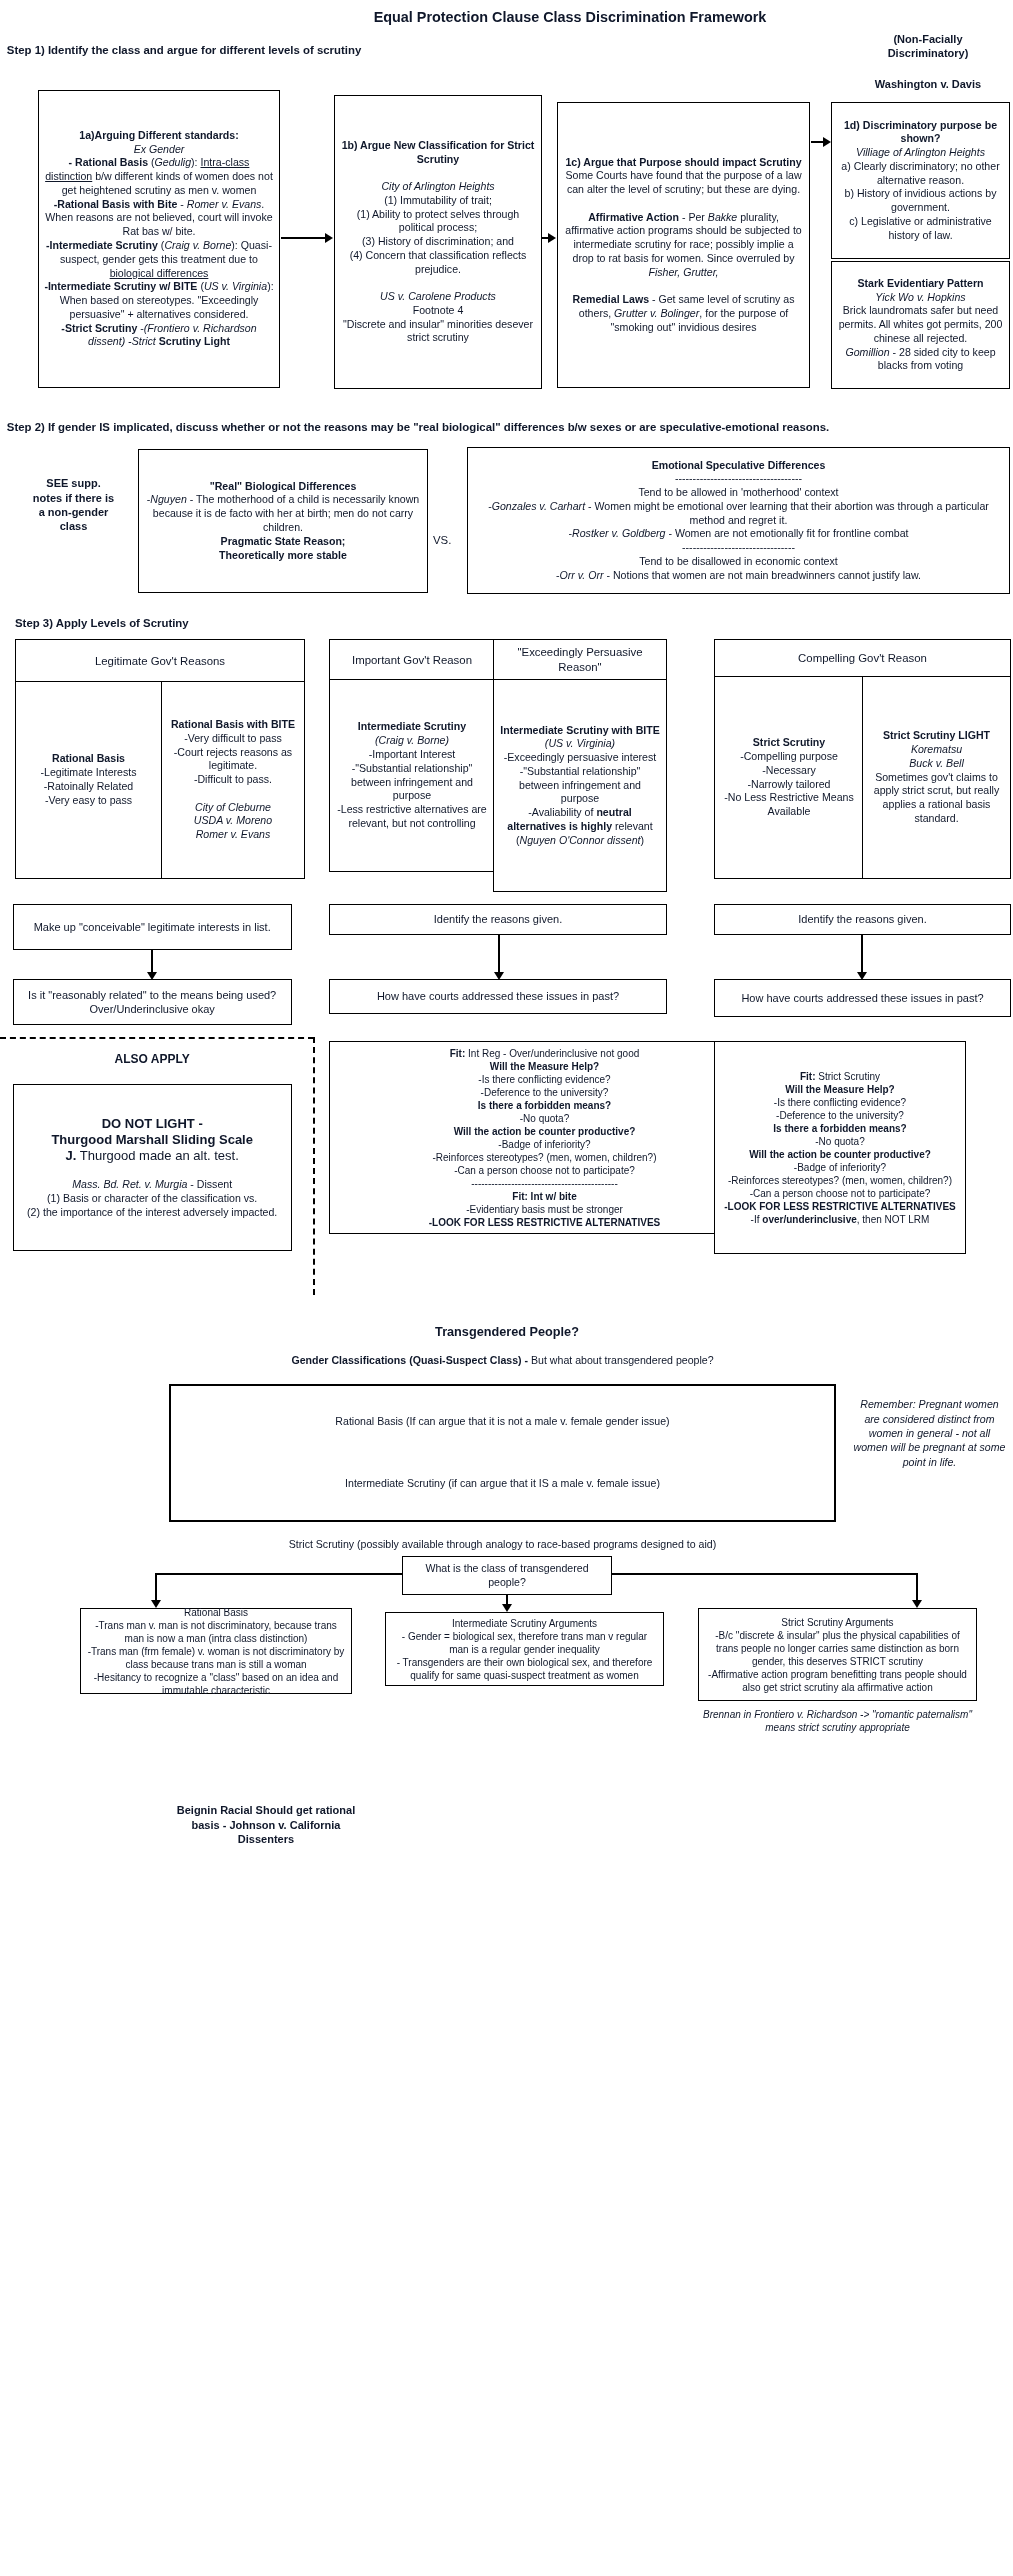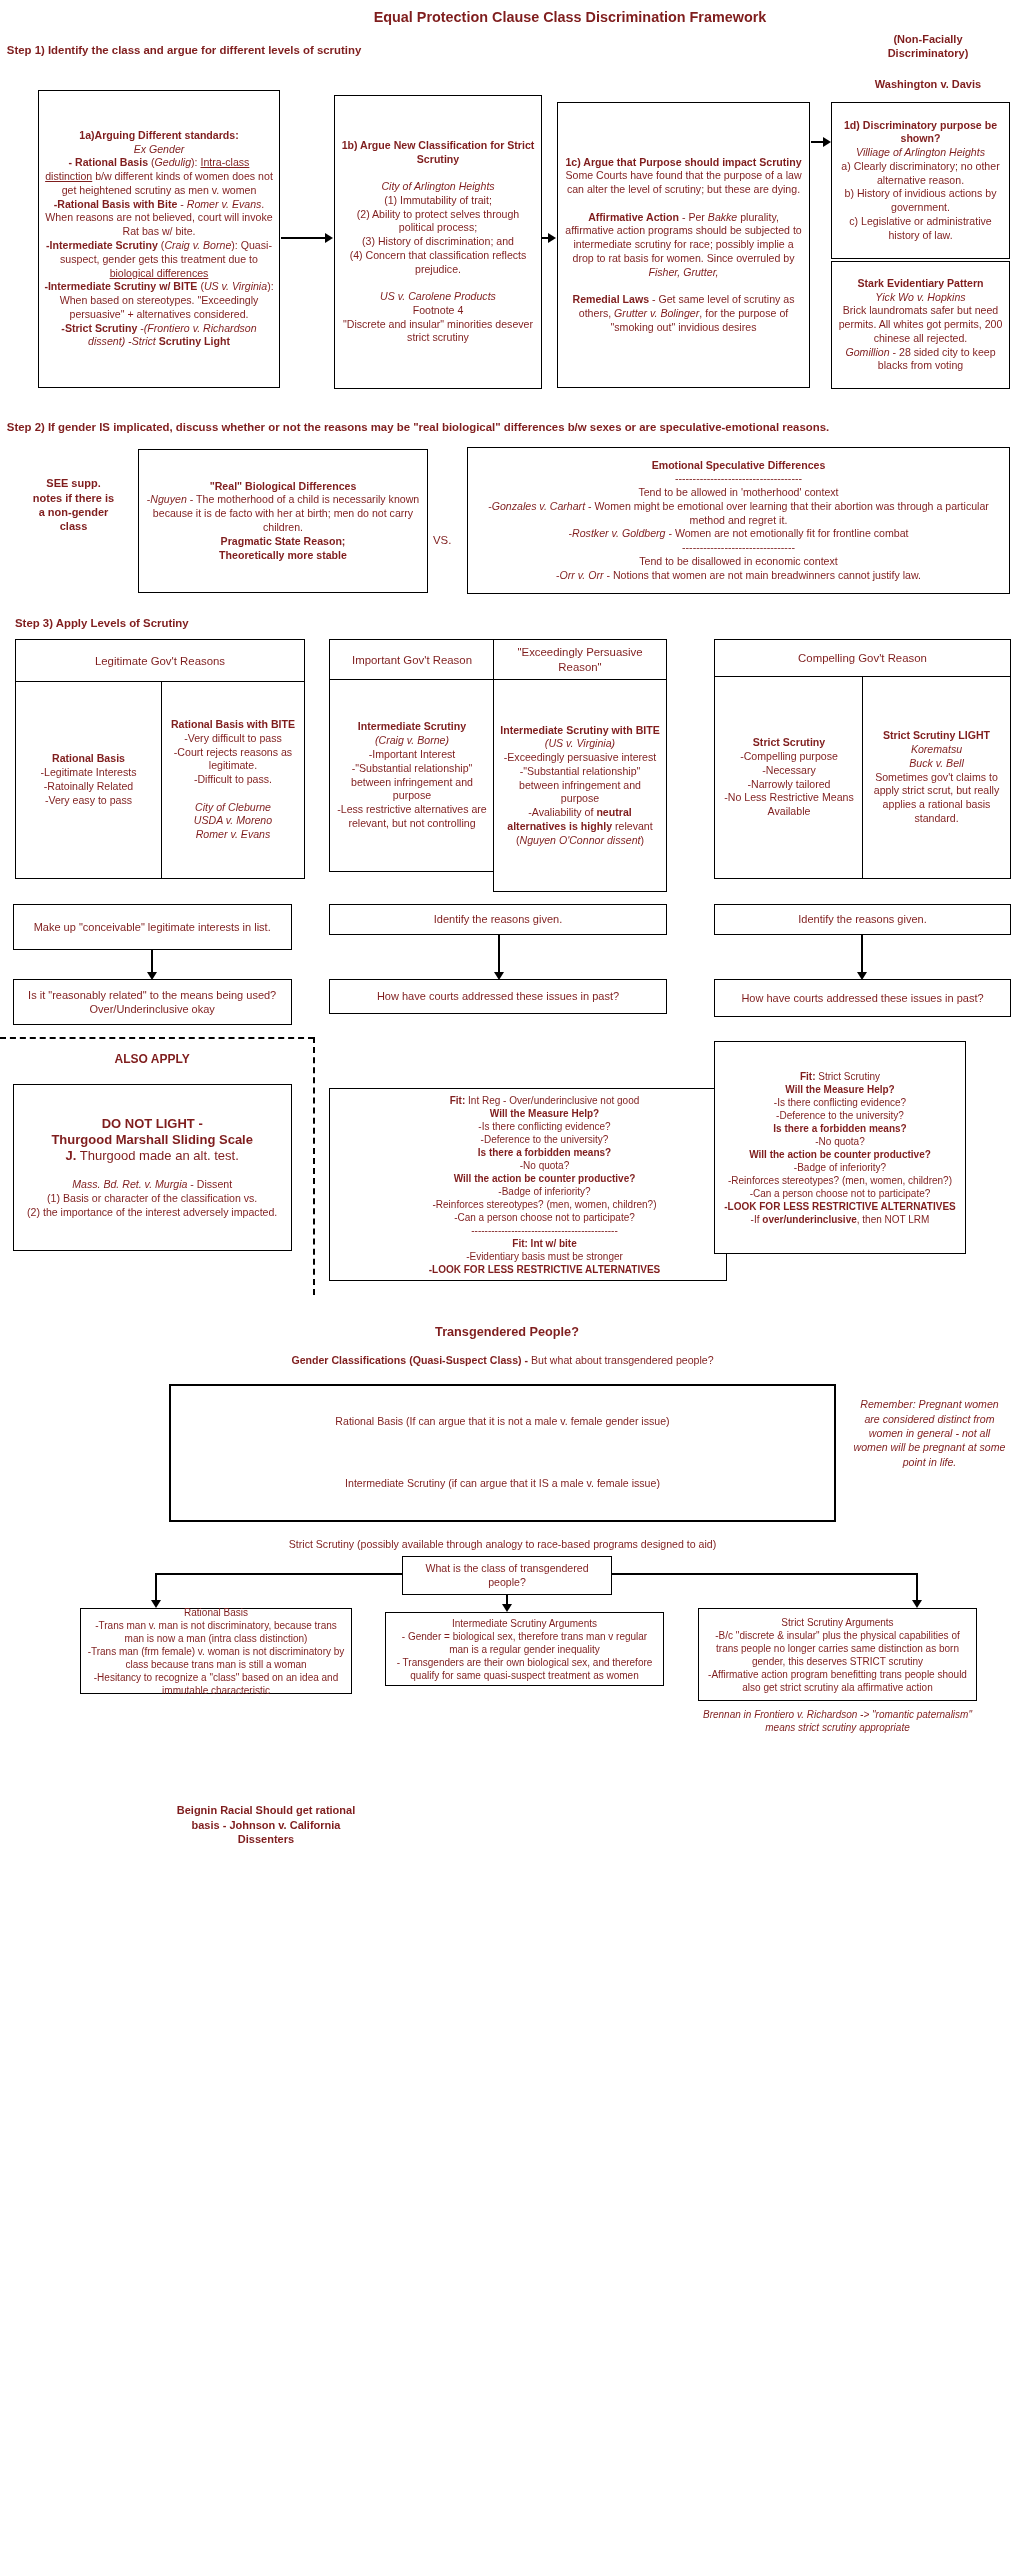--- a/index.html
+++ b/index.html
@@ -1,18 +1,18 @@
 <!DOCTYPE html>
 <html style="font-size:13.5px"><head>
 <meta charset="utf-8">
 <style>
   html,body{margin:0;padding:0;background:#fff;}
   #canvas{
     position:relative;width:1014px;height:2576px;background:#fff;
-    font-family:"Liberation Sans", sans-serif;color:#7f1d1d;overflow:hidden;
+    font-family:"Liberation Sans", sans-serif;color:#0f172a;overflow:hidden;
   }
   .abs{position:absolute;box-sizing:border-box;}
   .bx{
     position:absolute;box-sizing:border-box;border:1.7px solid #000;
     text-align:center;font-size:10.6px;line-height:1.3;padding:3.4px 5px;
     display:flex;flex-direction:column;justify-content:center;background:#fff;
   }
   .nobd{border:none;background:transparent;gap:16px;}
   .bd3{border-width:2.5px;}
   .b{font-weight:bold;}
@@ -54,21 +54,21 @@
       <div><span class="b">-Rational Basis with Bite</span><span> - </span><span class="i">Romer v. Evans</span><span>. When reasons are not believed, court will invoke Rat bas w/ bite.</span></div>
       <div><span class="b">-Intermediate Scrutiny</span><span> (</span><span class="i">Craig v. Borne</span><span>): Quasi-suspect, gender gets this treatment due to </span><span class="u">biological differences</span></div>
       <div><span class="b">-Intermediate Scrutiny w/ BITE</span><span> (</span><span class="i">US v. Virginia</span><span>): When based on stereotypes. "Exceedingly persuasive" + alternatives considered.</span></div>
       <div><span class="b">-Strict Scrutiny</span><span> -</span><span class="i">(Frontiero v. Richardson dissent) -Strict</span><span> </span><span class="b">Scrutiny Light</span></div>
     </div>
   <div class="bx" style="left:334px;top:95px;width:208px;height:294px;">
       <div><span class="b">1b) Argue New Classification for Strict Scrutiny</span></div>
       <div>&nbsp;</div>
       <div><span class="i">City of Arlington Heights</span></div>
       <div><span>(1) Immutability of trait;</span></div>
-      <div><span>(2) Ability to protect selves through political process;</span></div>
+      <div><span>(1) Ability to protect selves through political process;</span></div>
       <div><span>(3) History of discrimination; and</span></div>
       <div><span>(4) Concern that classification reflects prejudice.</span></div>
       <div>&nbsp;</div>
       <div><span class="i">US v. Carolene Products</span></div>
       <div><span>Footnote 4</span></div>
       <div><span>"Discrete and insular" minorities desever strict scrutiny</span></div>
     </div>
   <div class="bx" style="left:557px;top:102px;width:253px;height:286px;">
       <div><span class="b">1c) Argue that Purpose should impact Scrutiny</span></div>
       <div><span>Some Courts have found that the purpose of a law can alter the level of scrutiny; but these are dying.</span></div>
@@ -187,21 +187,21 @@
   <div class="bx" style="left:12.7px;top:1084px;width:279px;height:167px;">
       <div><span class="b big">DO NOT LIGHT -</span></div>
       <div><span class="b big">Thurgood Marshall Sliding Scale</span></div>
       <div><span class="b big">J.</span><span class="big"> Thurgood made an alt. test.</span></div>
       <div>&nbsp;</div>
       <div><span class="i">Mass. Bd. Ret. v. Murgia</span><span> -  Dissent</span></div>
       <div><span>(1) Basis or character of the classification vs.</span></div>
       <div><span>(2) the importance of the interest adversely impacted.</span></div>
     </div>
 
-  <div class="bx fs12" style="left:329px;top:1088px;width:398px;height:193px;padding-left:38px;">
+  <div class="bx fs12" style="left:329px;top:1041px;width:398px;height:193px;padding-left:38px;">
       <div><span class="b">Fit:</span><span> Int Reg - Over/underinclusive not good</span></div>
       <div><span class="b">Will the Measure Help?</span></div>
       <div><span>-Is there conflicting evidence?</span></div>
       <div><span>-Deference to the university?</span></div>
       <div><span class="b">Is there a forbidden means?</span></div>
       <div><span>-No quota?</span></div>
       <div><span class="b">Will the action be counter productive?</span></div>
       <div><span>-Badge of inferiority?</span></div>
       <div><span>-Reinforces stereotypes? (men, women, children?)</span></div>
       <div><span>-Can a person choose not to participate?</span></div>

